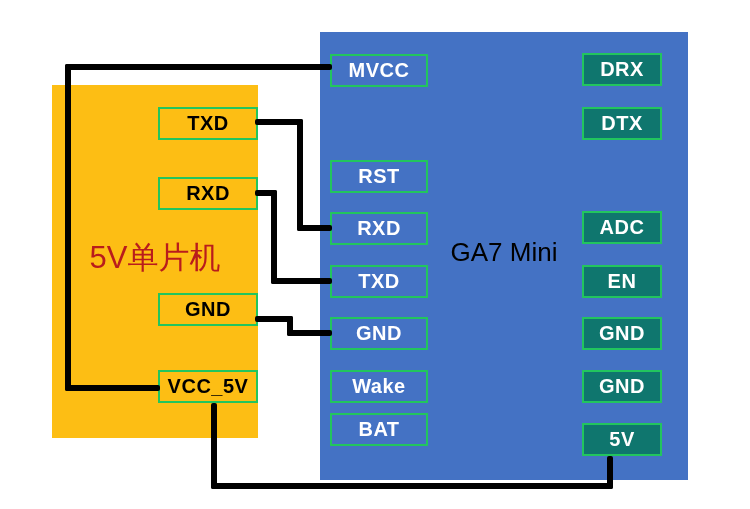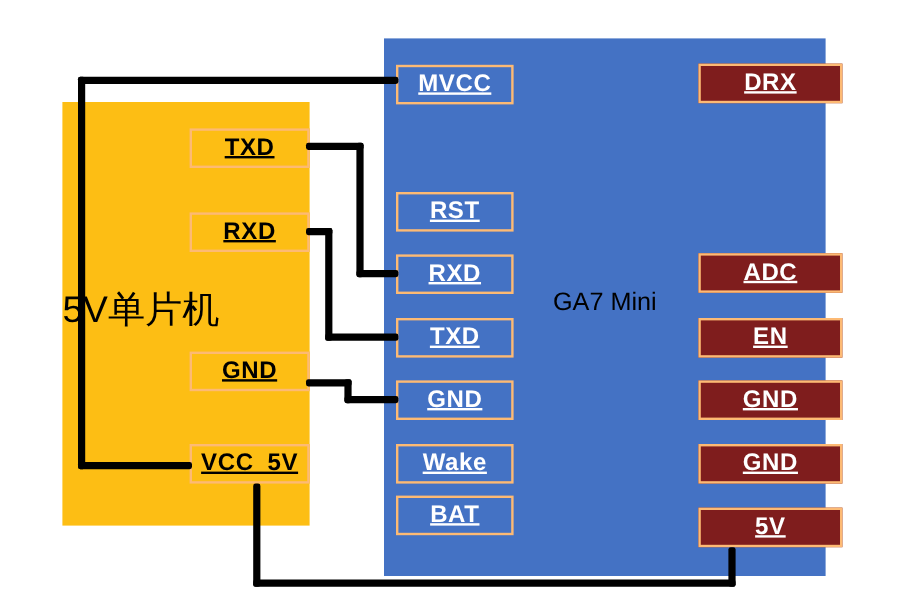--- a/index.html
+++ b/index.html
@@ -18,48 +18,48 @@
     background: #FDBE14;
   }
   .nbiot {
     left: 320px; top: 32px;
     width: 368px; height: 448px;
     background: #4472C4;
   }
   .pin {
     position: absolute;
     box-sizing: border-box;
-    border: 2px solid #fdba74;
+    border: 2px solid #22c55e;
     display: flex;
     align-items: center;
     justify-content: center;
     font-weight: bold;
     font-size: 20px;
     letter-spacing: 0.5px;
-    text-decoration: underline;
   }
   .mcu .pin {
     left: 106px; width: 100px; height: 33px;
     background: #FDBE14; color: #000000;
   }
   .nbiot .pin-left  { left: 10px;  width: 98px; height: 33px; background: #4472C4; color: #ffffff; }
-  .nbiot .pin-right { left: 262px; width: 120px; height: 33px; background: #7f1d1d; color: #ffffff; }
+  .nbiot .pin-right { left: 262px; width: 80px; height: 33px; background: #0f766e; color: #ffffff; }
   .mcu-title {
     position: absolute;
     left: 0; width: 100%;
     top: 152px;
+    text-align: center;
     font-size: 31px;
-    color: #000000;
+    color: #b91c1c;
   }
   .nbiot-title {
     position: absolute;
     left: 89px; width: 190px;
     top: 206px;
     text-align: center;
-    font-size: 21px;
+    font-size: 26px;
     line-height: 28px;
     color: #000000;
   }
   .wire {
     position: absolute;
     background: #000000;
     border-radius: 2px;
   }
 </style>
 </head>
@@ -82,20 +82,21 @@
 
     <div class="pin pin-left" style="top:22px">MVCC</div>
     <div class="pin pin-left" style="top:128px">RST</div>
     <div class="pin pin-left" style="top:180px">RXD</div>
     <div class="pin pin-left" style="top:233px">TXD</div>
     <div class="pin pin-left" style="top:285px">GND</div>
     <div class="pin pin-left" style="top:338px">Wake</div>
     <div class="pin pin-left" style="top:381px">BAT</div>
 
     <div class="pin pin-right" style="top:21px">DRX</div>
+    <div class="pin pin-right" style="top:75px">DTX</div>
     <div class="pin pin-right" style="top:179px">ADC</div>
     <div class="pin pin-right" style="top:233px">EN</div>
     <div class="pin pin-right" style="top:285px">GND</div>
     <div class="pin pin-right" style="top:338px">GND</div>
     <div class="pin pin-right" style="top:391px">5V</div>
   </div>
 
   <div class="wire" style="left:65px;  top:64px;  width:267px; height:6px;"></div>
   <div class="wire" style="left:65px;  top:64px;  width:6px;  height:327px;"></div>
   <div class="wire" style="left:65px;  top:385px; width:95px; height:6px;"></div>

